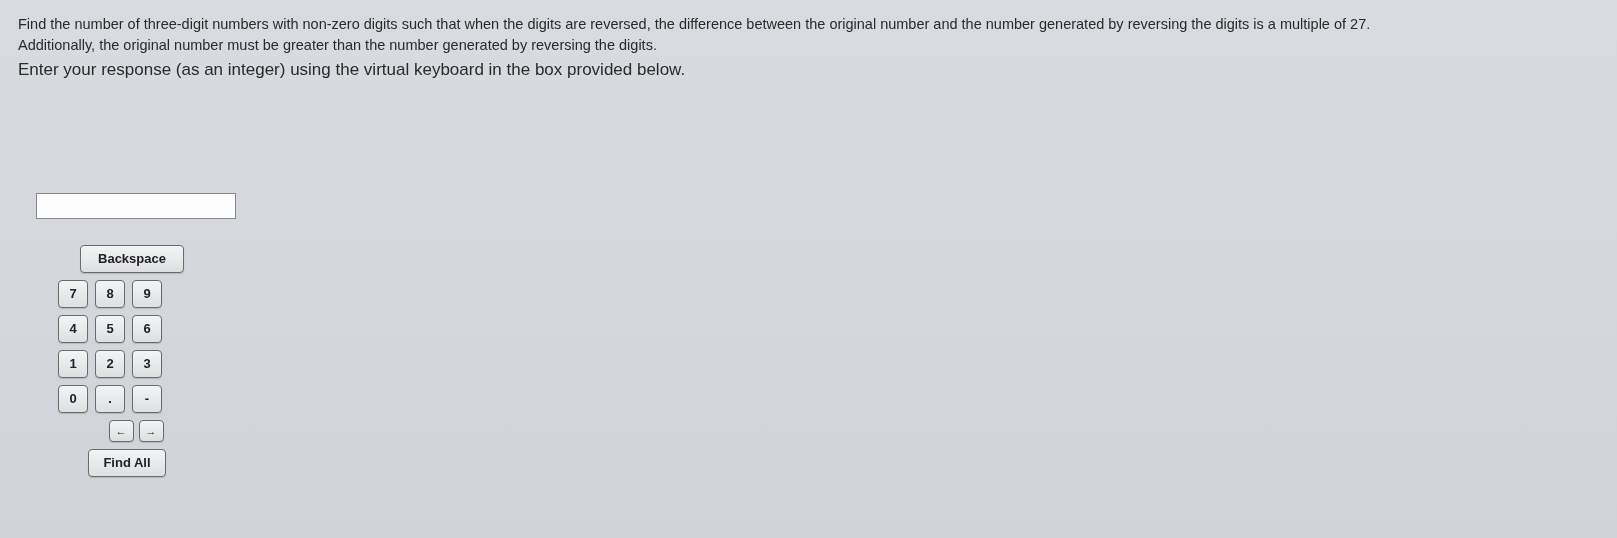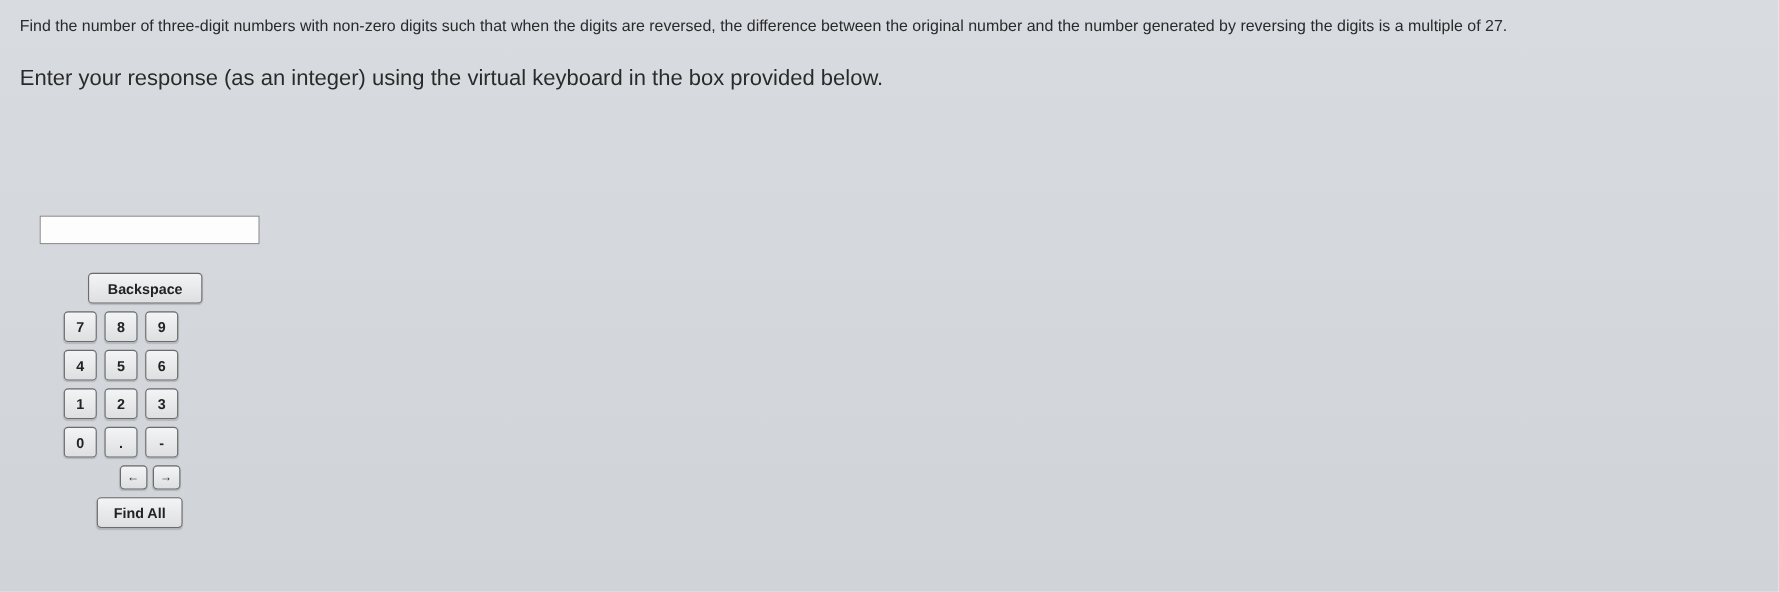--- a/index.html
+++ b/index.html
@@ -12,24 +12,24 @@
       background: linear-gradient(to bottom, #d8dce0 0%, #d0d4d8 100%);
       width: 1617px;
       height: 538px;
       padding: 14px 18px;
       color: #2a2a2a;
       overflow: hidden;
     }
     .question-text {
       font-size: 14.5px;
       line-height: 1.45;
-      margin-bottom: 22px;
+      margin-bottom: 2px;
     }
     .instruction-text {
-      font-size: 20px;
+      font-size: 17px;
       line-height: 1.45;
       margin-bottom: 110px;
     }
     .answer-input {
       width: 200px;
       height: 26px;
       border: 1px solid #888;
       background: #fdfdfd;
       padding: 2px 6px;
       font-size: 14px;
@@ -87,20 +87,21 @@
       margin-left: 22px;
     }
   </style>
 </head>
 <body>
 
 
 
 <div class="question-text">
   <span>Find the number of three-digit numbers with non-zero digits such that when the digits are reversed, the difference between the original number and the number generated by reversing the digits is a multiple of 27.</span><br>
+  <span>Additionally, the original number must be greater than the number generated by reversing the digits.</span>
 </div>
 
 <div class="instruction-text">Enter your response (as an integer) using the virtual keyboard in the box provided below.</div>
 
 <input type="text" class="answer-input" value="" style="">
 
 <div class="keypad">
   <div class="key-row backspace-row">
     <button class="key wide">Backspace</button>
   </div>

